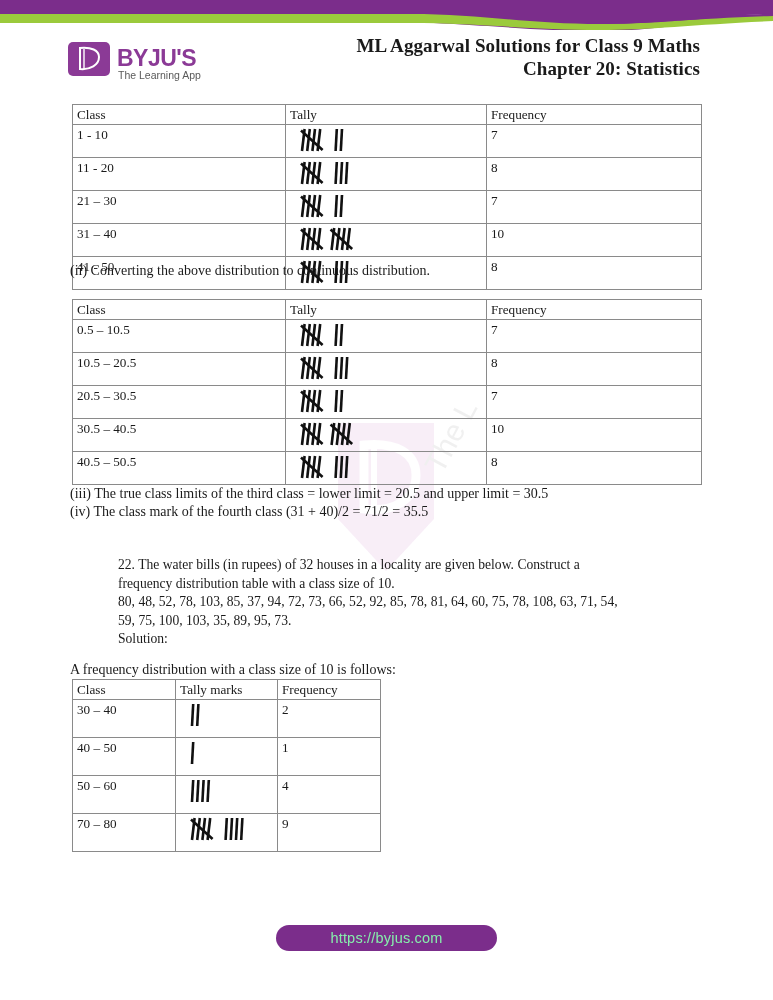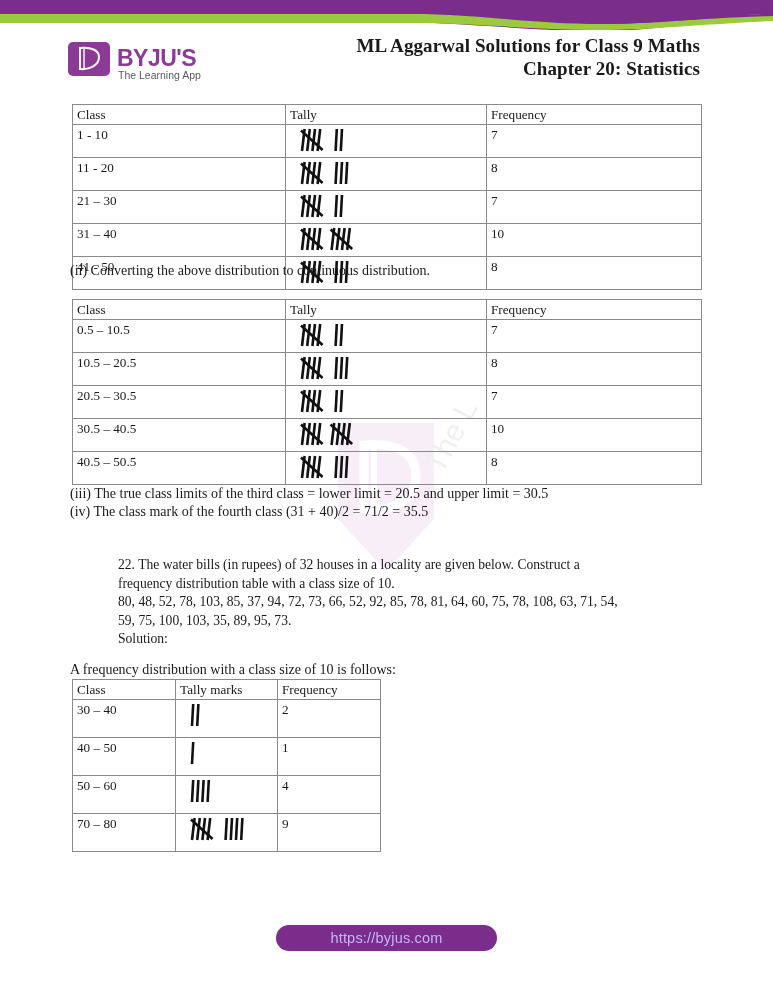--- a/index.html
+++ b/index.html
@@ -91,21 +91,21 @@
   .q-block { position:absolute; left:70px; width:640px; font-size:13.6px; line-height:18.5px; font-weight:normal;margin-left:48px; }
   .q-block div { white-space:nowrap; }
 
   
   .footer-btn {
     position:absolute;
     left:276px; top:925px;
     width:221px; height:26px;
     background:#7b2d8b;
     border-radius:13px;
-    color:#c4b5fd;
+    color:#86efac;
     font-family:"Liberation Sans","DejaVu Sans",sans-serif;
     font-size:14.5px;
     line-height:26px;
     text-align:center;
     letter-spacing:0.2px;
   }
 </style>
 </head>
 <body>
 

